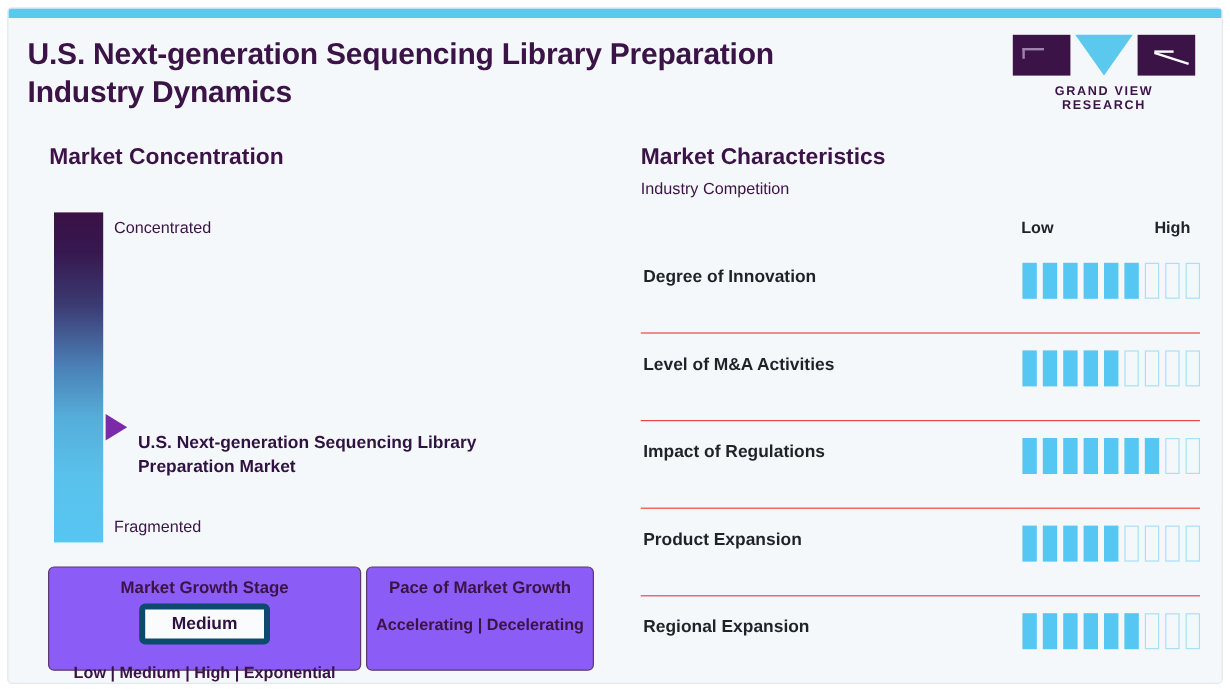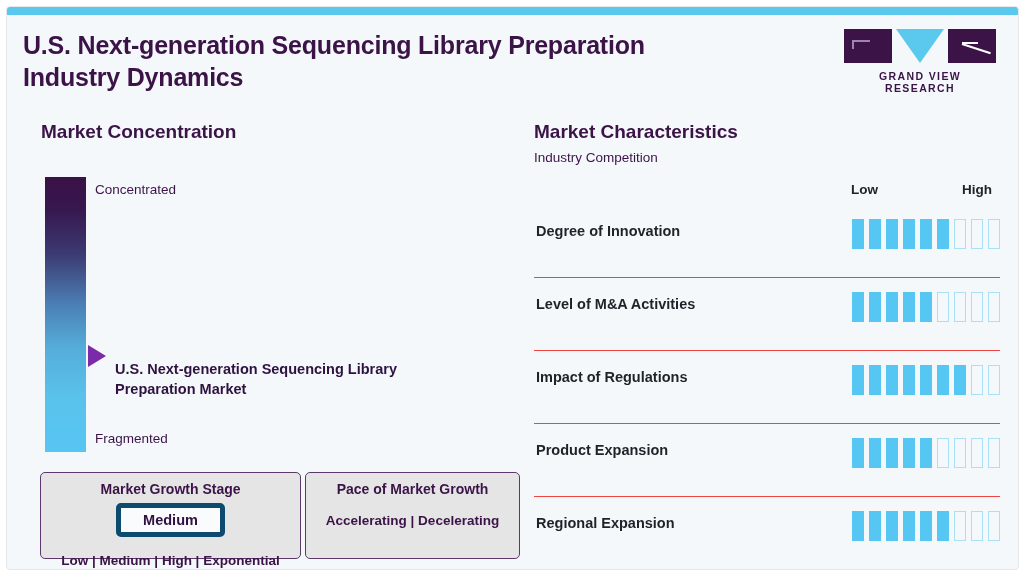--- a/index.html
+++ b/index.html
@@ -174,26 +174,26 @@
     font-weight: 600;
     line-height: 1.38;
   }
 
   
   .stage-box {
     position: absolute;
     box-sizing: border-box;
     border: 1px solid #5b3a6b;
     border-radius: 5px;
-    background: #e5e5e5;
+    background: #8b5cf6;
     text-align: center;
     padding-top: 8px;
   }
   #box-growth { left: 33px; top: 465px; width: 261px; height: 87px; }
-  #box-pace   { left: 298px; top: 465px; width: 215px; height: 87px; }
+  #box-pace   { left: 298px; top: 465px; width: 190px; height: 87px; }
   .stage-title {
     color: #3b1347;
     font-size: 14px;
     font-weight: bold;
   }
   .stage-pill {
     display: inline-block;
     margin-top: 6px;
     padding: 4px 22px;
     border: 5px solid #0c4a6e;

